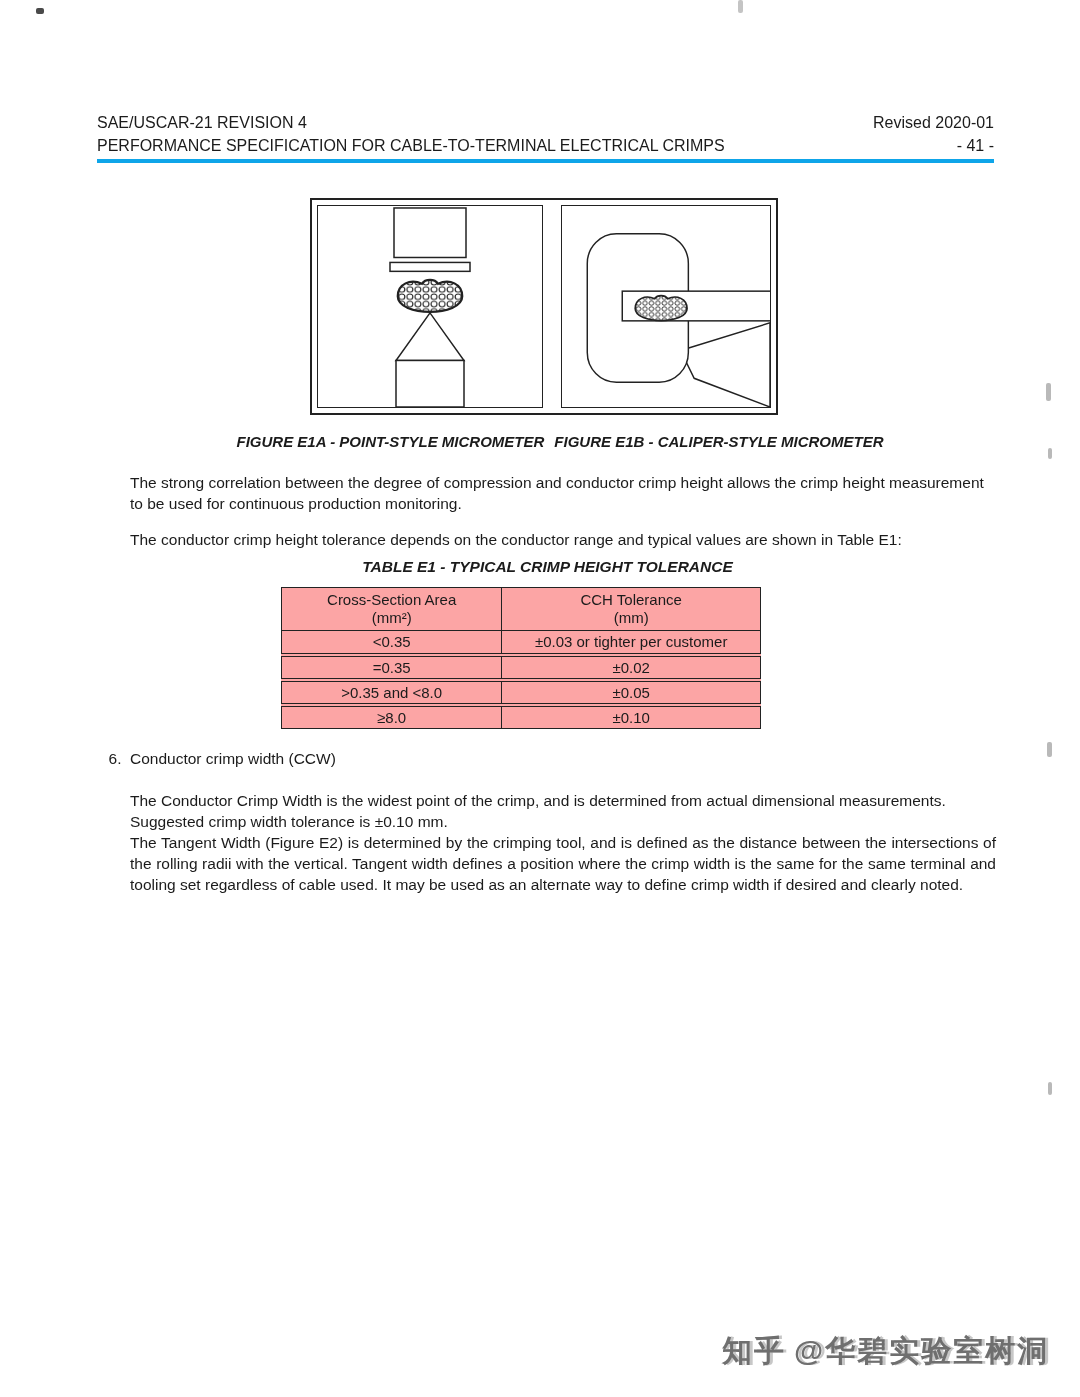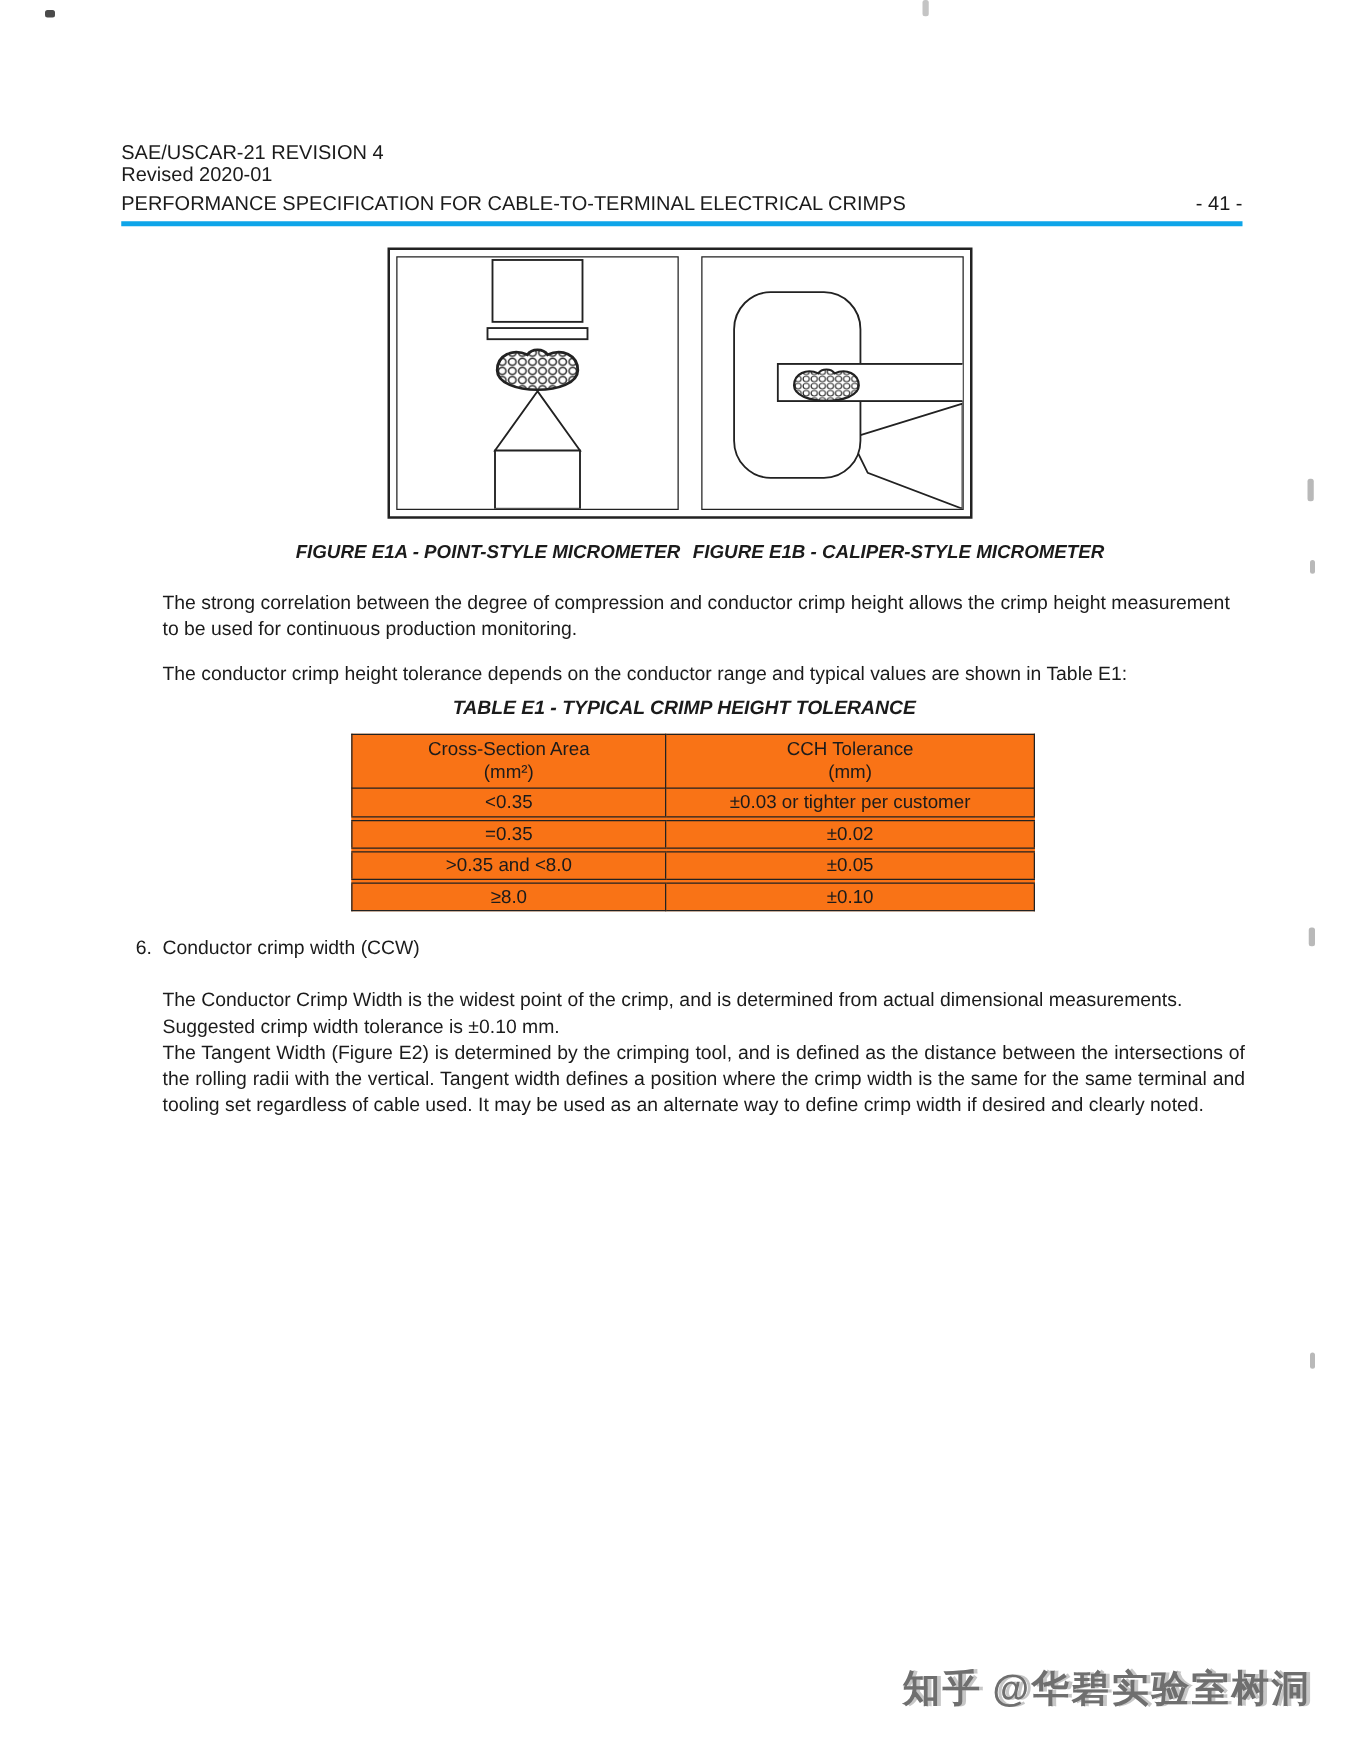--- a/index.html
+++ b/index.html
@@ -10,21 +10,21 @@
     height: 1397px;
     margin: 0 auto;
     background: #ffffff;
     font-family: "Liberation Sans", "DejaVu Sans", sans-serif;
     color: #1b1b1b;
     overflow: hidden;
   }
 
   
   .header { position: absolute; left: 97px; top: 114px; width: 897px; font-size: 16px; }
-  .header-row1 { display: flex; justify-content: space-between; align-items: baseline; flex-direction: column; }
+  .header-row1 { display: flex; justify-content: space-between; align-items: baseline; }
   .header-row2 { display: flex; justify-content: space-between; align-items: center;
                  margin-top: 5px; padding-bottom: 4px; border-bottom: 4px solid #0ea5e9; }
 
   
   .figure-wrap {
     position: absolute; left: 310px; top: 198px; width: 468px; height: 217px;
     border: 2px solid #222; background: #fff;
     display: flex; padding: 5px; gap: 18px;
   }
   .fig-panel { border: 1.5px solid #222; background: #fff; height: 100%; }
@@ -42,22 +42,22 @@
   .para { position: absolute; left: 130px; width: 866px; font-size: 15.5px; line-height: 21px; }
   .p1 { top: 472px; }
   .p2 { top: 529px; }
 
   .table-title {
     position: absolute; left: 280px; top: 558px; width: 535px;
     text-align: center; font-size: 15.5px; font-weight: bold; font-style: italic;
   }
 
   table.crimp {
-    position: absolute; left: 281px; top: 587px; width: 547px;
-    border-collapse: collapse; font-size: 15px; background: #f97316;
+    position: absolute; left: 281px; top: 587px; width: 480px;
+    border-collapse: collapse; font-size: 15px; background: #fca5a5;
   }
   table.crimp, .crimp th, .crimp td { border: 1.5px solid #222; }
   .crimp th, .crimp td { text-align: center; vertical-align: middle; font-weight: normal; padding: 2px 4px; }
   .crimp th { height: 43px; line-height: 18px; }
   .crimp td { height: 24px; }
   .crimp tr.dbl td { border-top: 4px double #222; }
   .col-area { width: 46%; }
   .col-tol  { width: 54%; }
 
   

